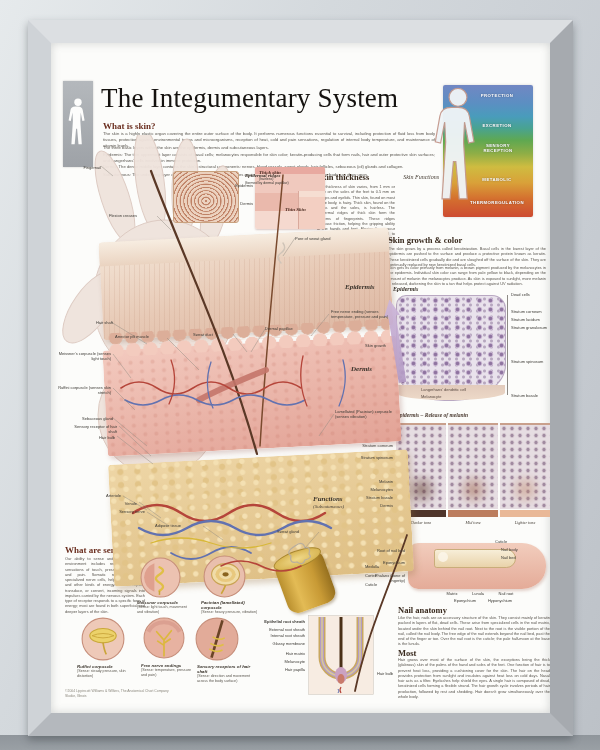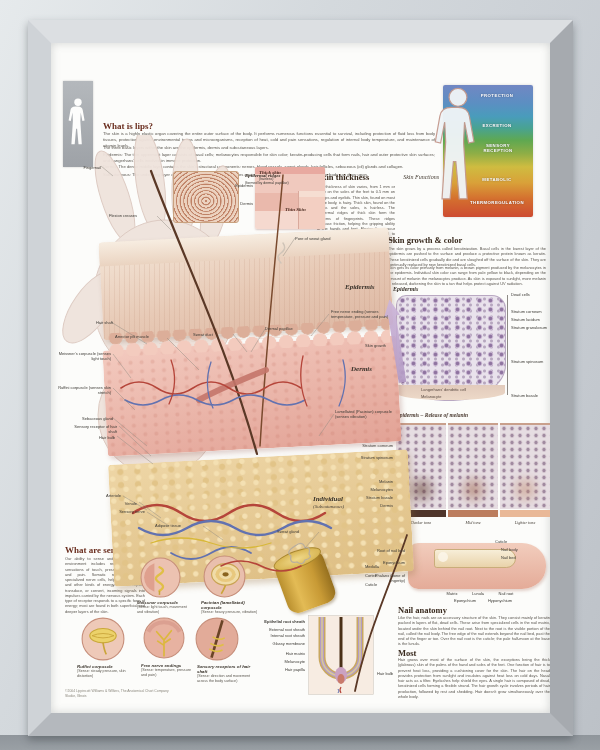--- a/index.html
+++ b/index.html
@@ -113,21 +113,22 @@
           </symbol>
         </defs>
       </svg>
 
       <div class="abs badge" style="left:12px;top:38px;width:30px;height:86px">
         <svg viewBox="0 0 24 52" style="position:absolute;left:3px;top:8px;width:24px;height:70px" fill="#fdfdfc">
             <use href="#person"></use>
           </svg>
       </div>
 
-      <div class="abs h-maroon" style="left:52px;top:78px">What is lips?</div>
+      <div class="abs title" style="left:50px;top:40px">The Integumentary System</div>
+      <div class="abs h-maroon" style="left:52px;top:78px">What is skin?</div>
       <div class="abs btxt" style="left:52px;top:88px;width:332px">The skin is a highly elastic organ covering the entire outer surface of the body. It performs numerous functions essential to survival, including protection of fluid loss from body tissues, protection against environmental toxins and microorganisms, reception of heat, cold and pain sensations, regulation of internal body temperature, and maintenance of vitamin levels.</div>
       <div class="abs btxt" style="left:52px;top:102px;width:332px">The three basic layers within the skin are the epidermis, dermis and subcutaneous layers.</div>
       <div class="abs btxt" style="left:52px;top:109px;width:332px">Epidermis: The thin uppermost layer consists of basal cells; melanocytes responsible for skin color; keratin-producing cells that form nails, hair and outer protective skin surfaces; and Langerhans' cells involved in immune protection.</div>
       <div class="abs btxt" style="left:52px;top:121px;width:332px">Dermis: The dense middle layer contains the skin's structural components: nerves, blood vessels, sweat glands, hair follicles, sebaceous (oil) glands and collagen.</div>
       <div class="abs btxt" style="left:52px;top:129px;width:332px">Subcutaneous: The underlying layer of fat cells cushions the body, insulates against cold and stores fuel reserves that the body can draw upon.</div>
 
       <div class="abs fn-label r" style="left:336px;top:131px;width:52px">Skin Functions</div>
       <div class="abs fn-panel" style="left:392px;top:42px;width:90px;height:132px">
         <div class="band-lbl" style="top:8px">PROTECTION</div>
         <div class="band-lbl" style="top:38px">EXCRETION</div>
@@ -229,21 +230,21 @@
       <div class="co r" style="left:20px;top:392px;width:44px">Hair bulb</div>
       <div class="co r" style="left:32px;top:450px;width:38px">Arteriole</div>
       <div class="co r" style="left:50px;top:458px;width:36px">Venule</div>
       <div class="co r" style="left:44px;top:466px;width:50px">Sensory nerve</div>
       <div class="co" style="left:104px;top:480px;width:48px">Adipose tissue</div>
       <div class="co" style="left:226px;top:486px;width:44px">Sweat gland</div>
       <div class="co" style="left:284px;top:366px;width:60px">Lamellated (Pacinian) corpuscle (senses vibration)</div>
 
       <div class="lt" style="left:294px;top:240px">Epidermis</div>
       <div class="lt" style="left:300px;top:322px">Dermis</div>
-      <div class="lt" style="left:262px;top:452px">Individual</div>
+      <div class="lt" style="left:262px;top:452px">Functions</div>
       <div class="lt-s" style="left:262px;top:461px">(Subcutaneous)</div>
 
       <div class="abs h-dark" style="left:337px;top:192px">Skin growth &amp; color</div>
       <div class="abs btxt-s" style="left:337px;top:203px;width:158px">The skin grows by a process called keratinization. Basal cells in the lowest layer of the epidermis are pushed to the surface and produce a protective protein known as keratin. These keratinized cells gradually die and are sloughed off the surface of the skin. They are continually replaced by new keratinized basal cells.</div>
       <div class="abs btxt-s" style="left:337px;top:222px;width:158px">Skin gets its color primarily from melanin, a brown pigment produced by the melanocytes in the epidermis. Individual skin color can range from pale yellow to black, depending on the amount of melanin the melanocytes produce. As skin is exposed to sunlight, more melanin is released, darkening the skin to a tan that helps protect against UV radiation.</div>
 
       <div class="lt" style="left:342px;top:243px;font-size:6px">Epidermis</div>
       <div class="abs cells" style="left:345px;top:252px;width:108px;height:104px">
         <div class="base"></div>
       </div>

